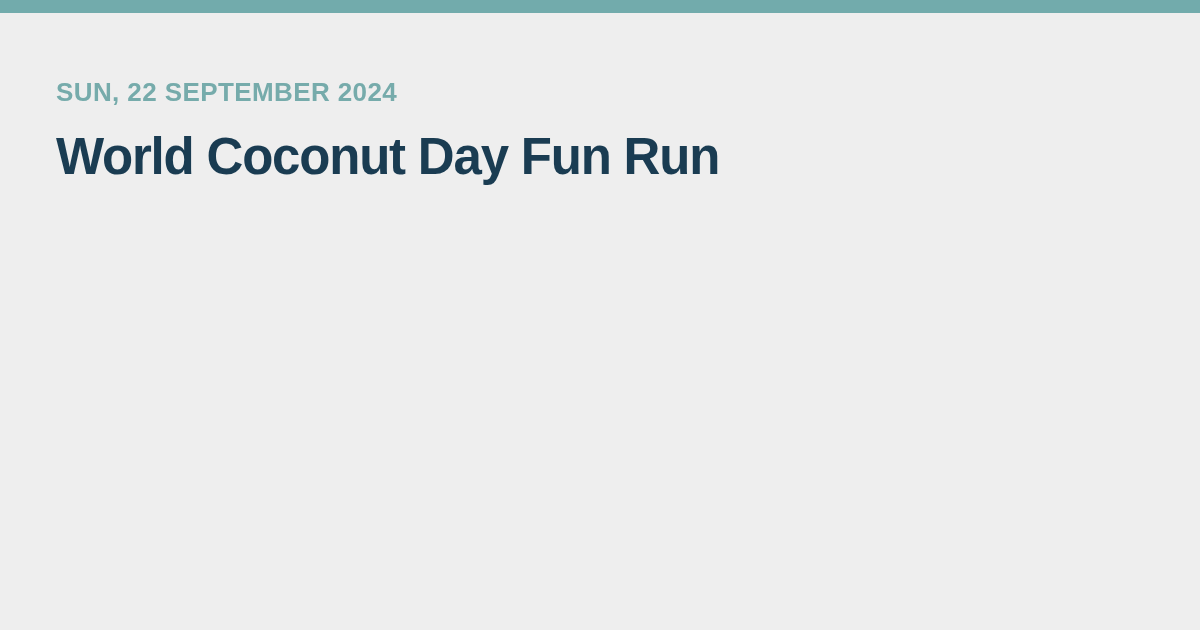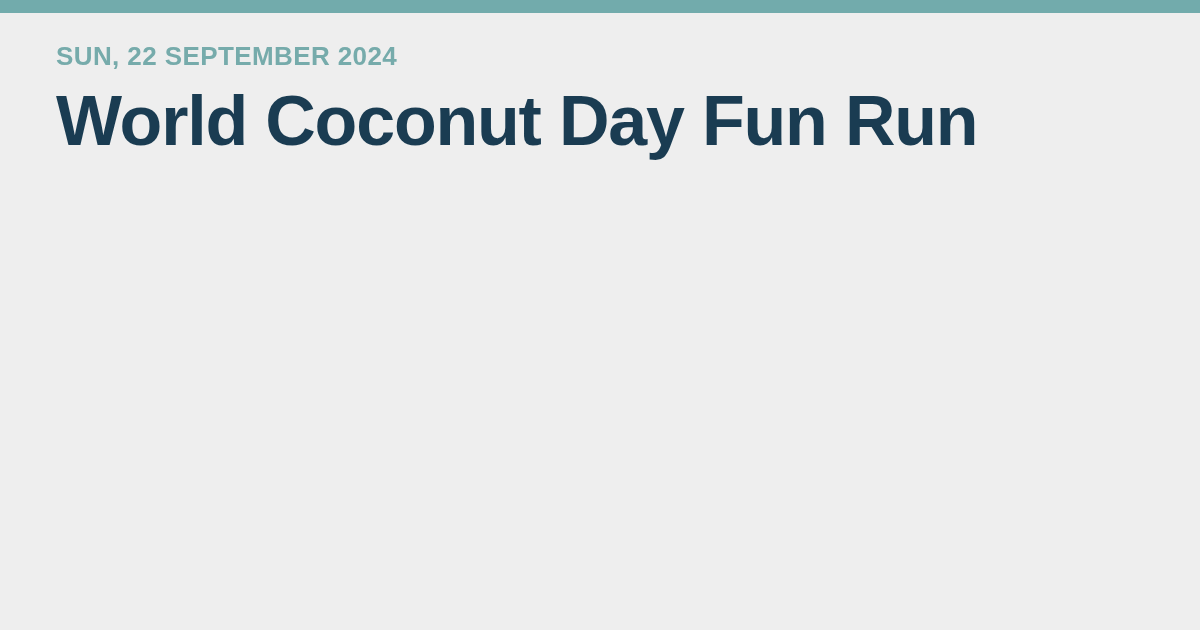--- a/index.html
+++ b/index.html
@@ -32,40 +32,40 @@
     width: 1200px;
     height: 13px;
     background: #72abac;
   }
 
   .content {
     position: absolute;
     top: 13px;
     left: 0;
     width: 1200px;
-    padding: 28px 56px 0 56px;
+    padding: 64px 56px 0 56px;
     box-sizing: border-box;
   }
 
   .event-date {
     margin: 0;
     font-family: "Liberation Sans", sans-serif;
     font-size: 26px;
     font-weight: bold;
     line-height: 30px;
     letter-spacing: 0.4px;
     text-transform: uppercase;
     color: #76abab;
     white-space: nowrap;
   }
 
   .event-title {
     margin: 14px 0 0 0;
     font-family: "Liberation Sans", sans-serif;
-    font-size: 70px;
+    font-size: 51px;
     font-weight: bold;
     line-height: 72px;
     letter-spacing: -1.2px;
     color: #1a3c52;
     white-space: nowrap;
   }
 
   .body-area {
     position: absolute;
     top: 190px;

